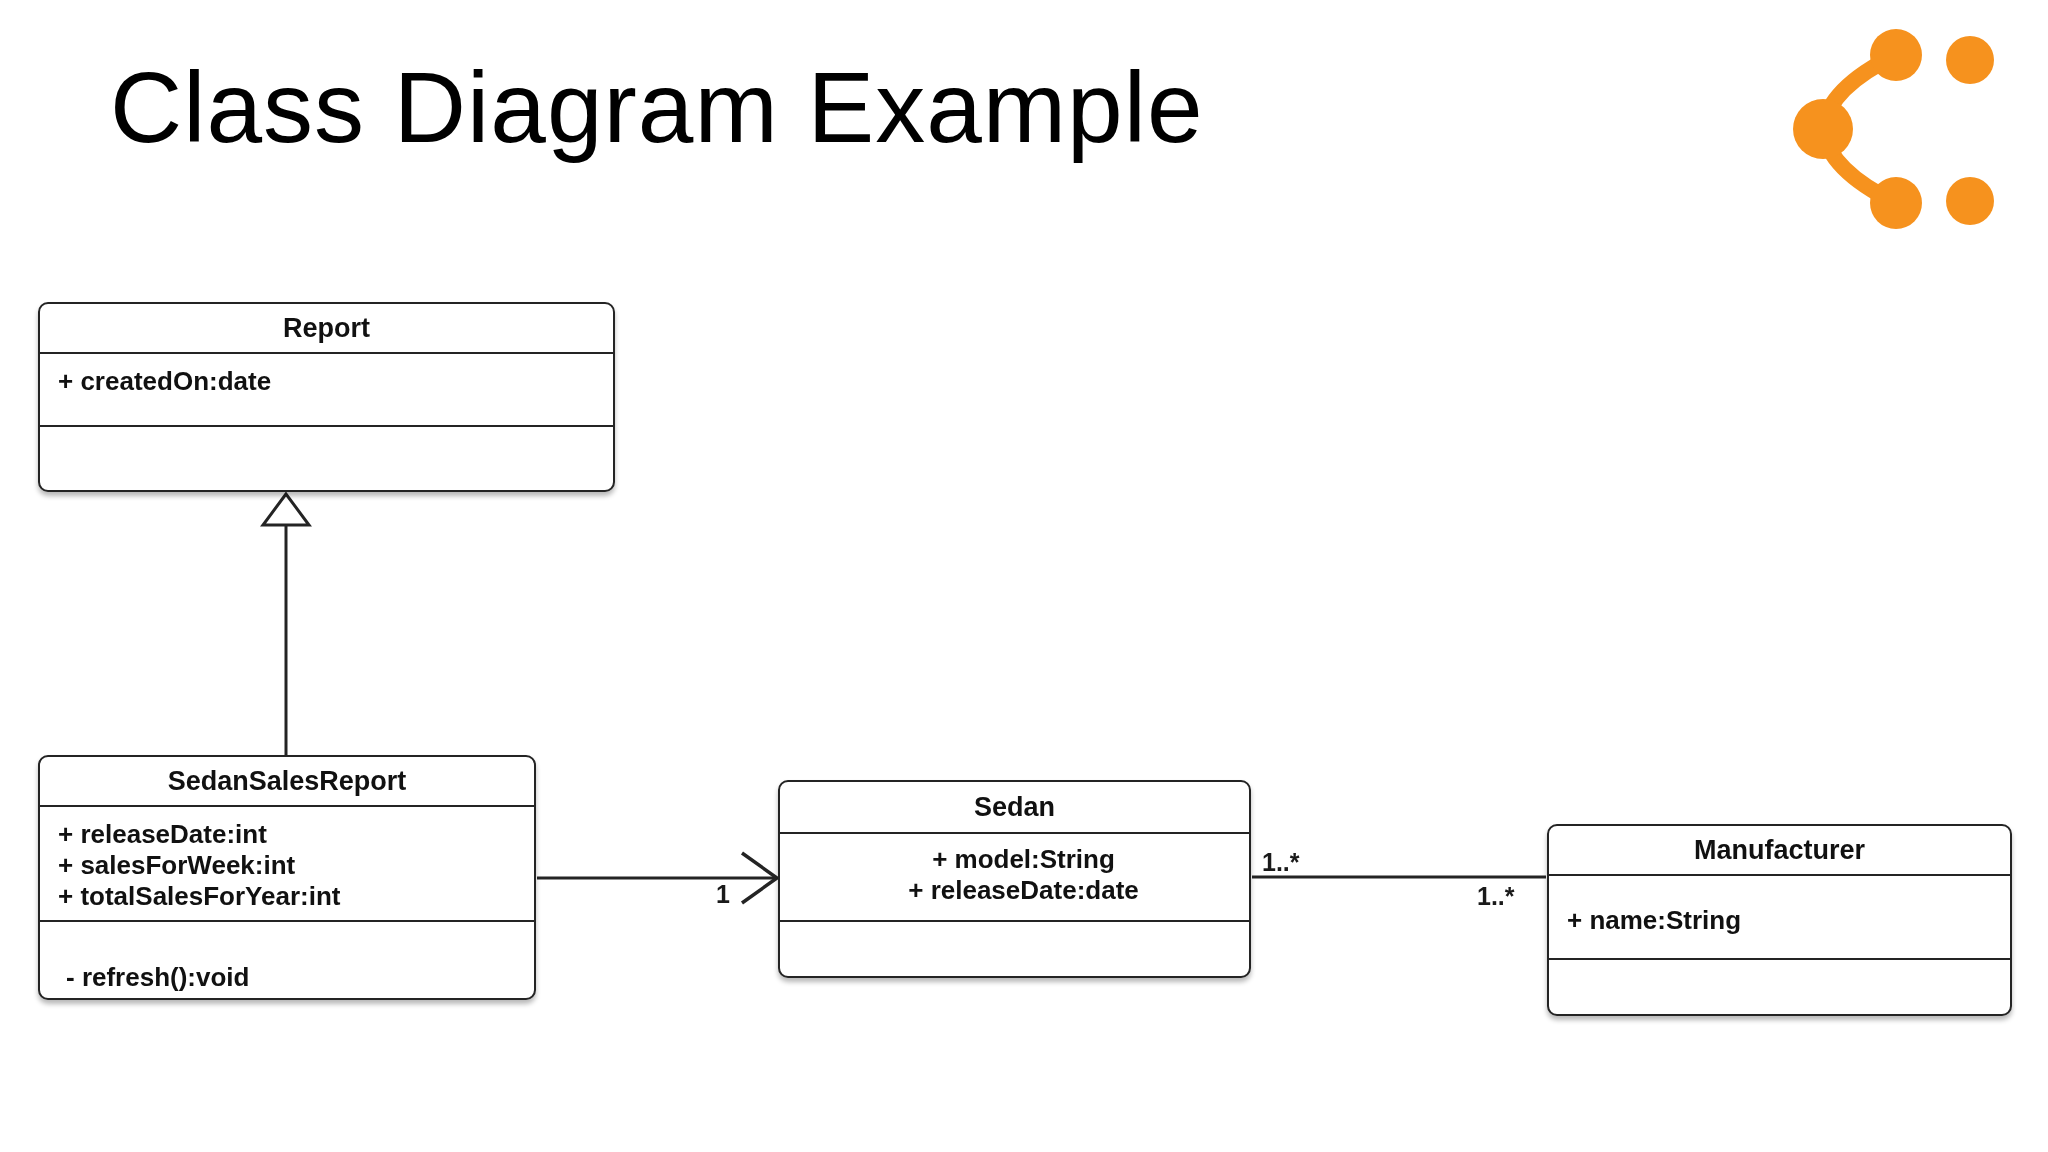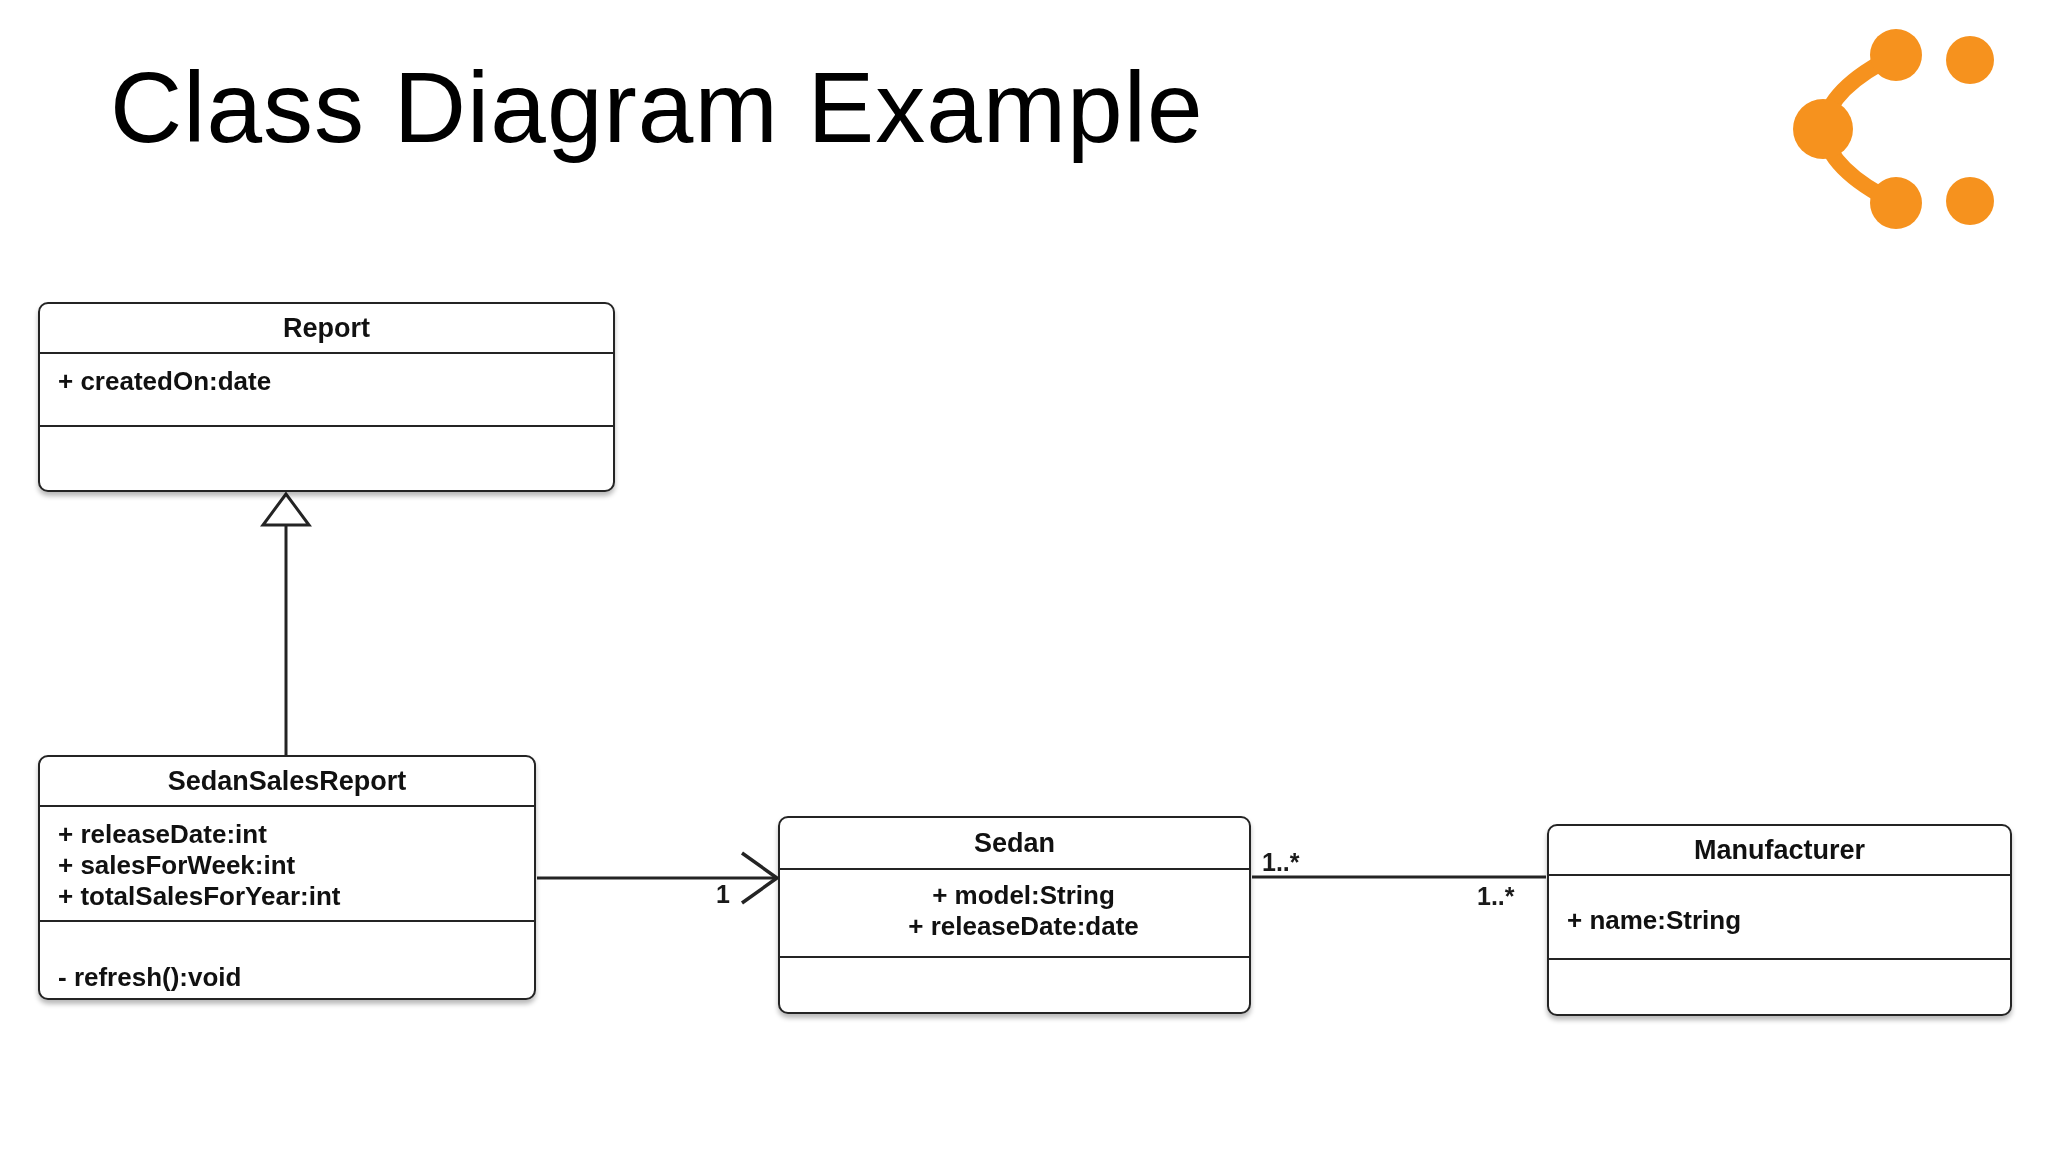--- a/index.html
+++ b/index.html
@@ -67,34 +67,35 @@
     padding-left: 18px;
     font-size: 26px;
     font-weight: 700;
   }
   .uml-methods {
     box-sizing: border-box;
     flex: 1;
     padding-left: 18px;
     font-size: 26px;
     font-weight: 700;
+    margin-left: 8px;
   }
   .uml-line { line-height: 31px; }
 
   
   .box-report          { left: 38px;   top: 302px; width: 577px; height: 190px; }
   .box-report .uml-title    { height: 50px; }
   .box-report .uml-attrs    { height: 73px; padding-top: 12px; }
 
   .box-ssr             { left: 38px;   top: 755px; width: 498px; height: 245px; }
   .box-ssr .uml-title       { height: 50px; }
   .box-ssr .uml-attrs       { height: 115px; padding-top: 12px; }
   .box-ssr .uml-methods     { padding-top: 40px; }
 
-  .box-sedan           { left: 778px;  top: 816px; width: 473px; height: 198px; }
+  .box-sedan           { left: 778px;  top: 780px; width: 473px; height: 198px; }
   .box-sedan .uml-title     { height: 52px; }
   .box-sedan .uml-attrs     { height: 88px; padding-top: 10px; text-align: center; }
 
   .box-manufacturer    { left: 1547px; top: 824px; width: 465px; height: 192px; gap: 9px; }
   .box-manufacturer .uml-title { height: 50px; }
   .box-manufacturer .uml-attrs { height: 75px; padding-top: 20px; }
 
   .mult {
     position: absolute;
     font-size: 25px;

